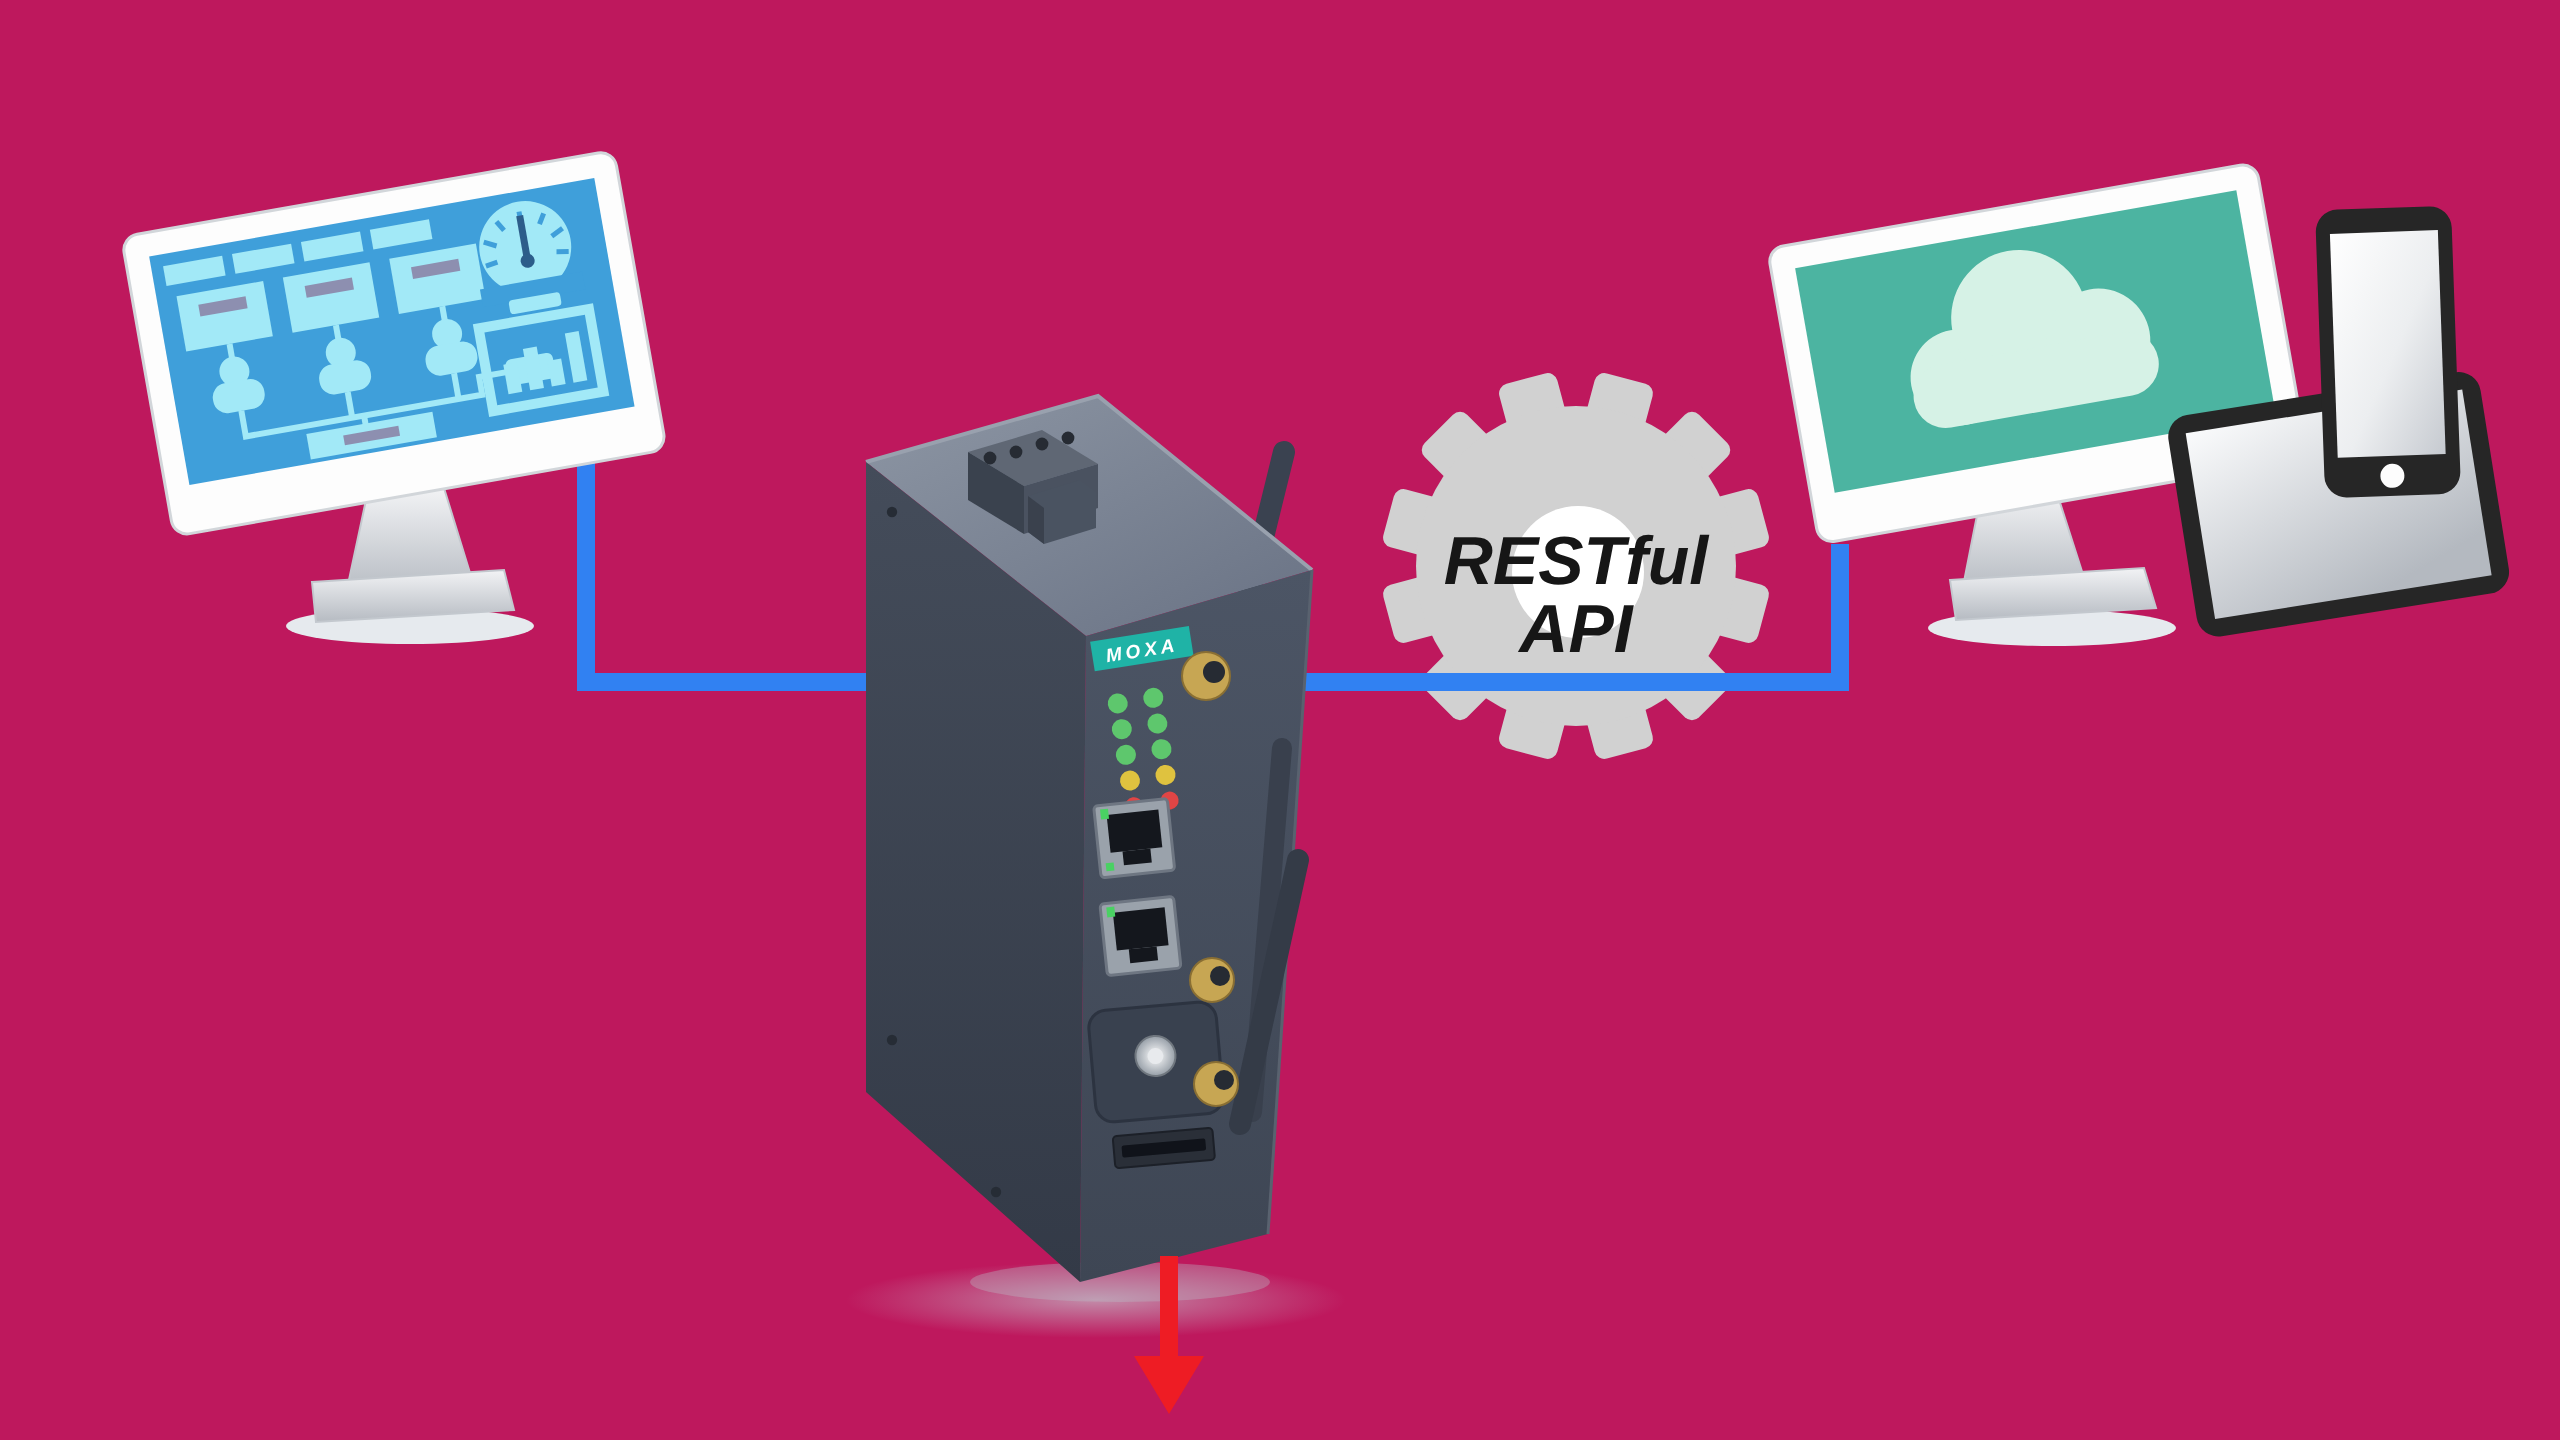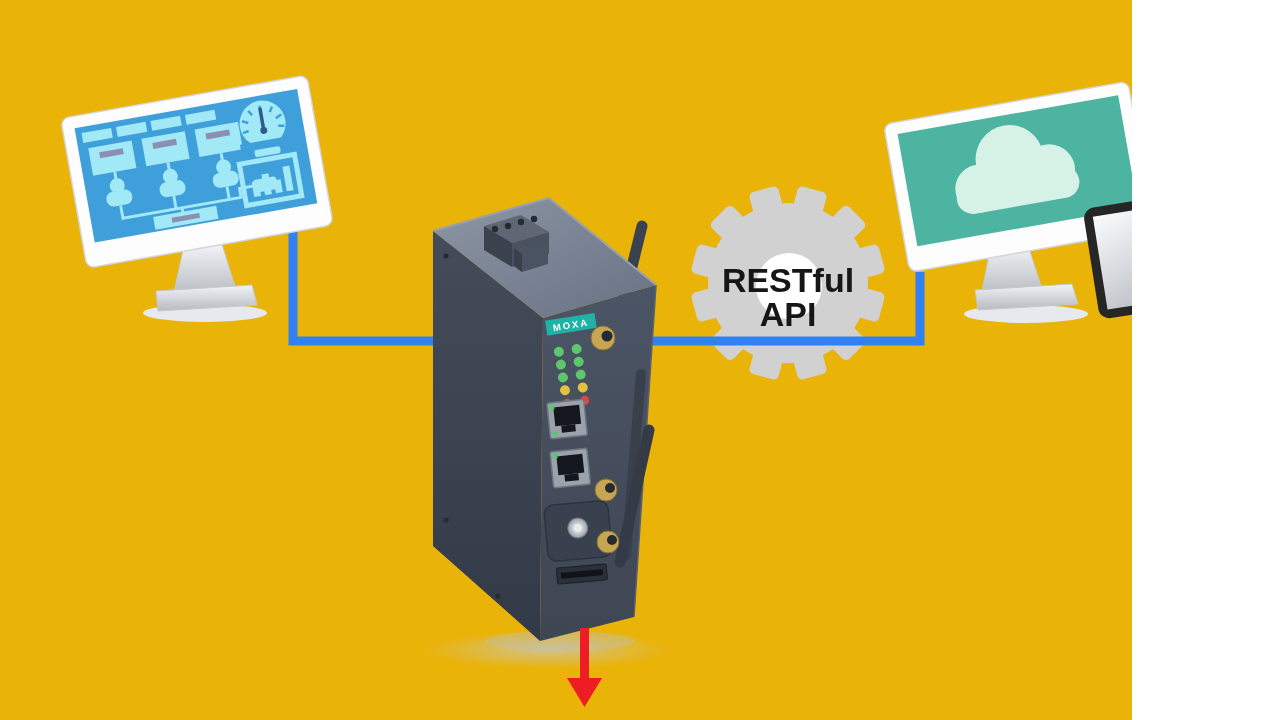--- a/index.html
+++ b/index.html
@@ -1,17 +1,17 @@
 <!DOCTYPE html>
 <html><head>
 <meta charset="utf-8">
 <style>
   html,body{margin:0;padding:0;background:#ffffff;}
-  .stage{position:relative;width:1132px;height:720px;background:#eab308;overflow:hidden;
-         font-family:"Liberation Sans","DejaVu Sans",sans-serif;}
+  .stage{position:relative;width:1280px;height:720px;background:#be185d;overflow:hidden;
+         font-family:"Liberation Sans","DejaVu Sans",sans-serif;font-style:italic;}
   svg{display:block;}
   .gear-label{font-family:"Liberation Sans","DejaVu Sans",sans-serif;font-weight:bold;
               font-size:34px;fill:#161616;text-anchor:middle;}
   .brand-label{font-family:"Liberation Sans","DejaVu Sans",sans-serif;font-weight:bold;
                font-size:9.5px;fill:#ffffff;letter-spacing:2px;text-anchor:middle;}
 </style>
 </head>
 <body>
 
 <div class="stage">

